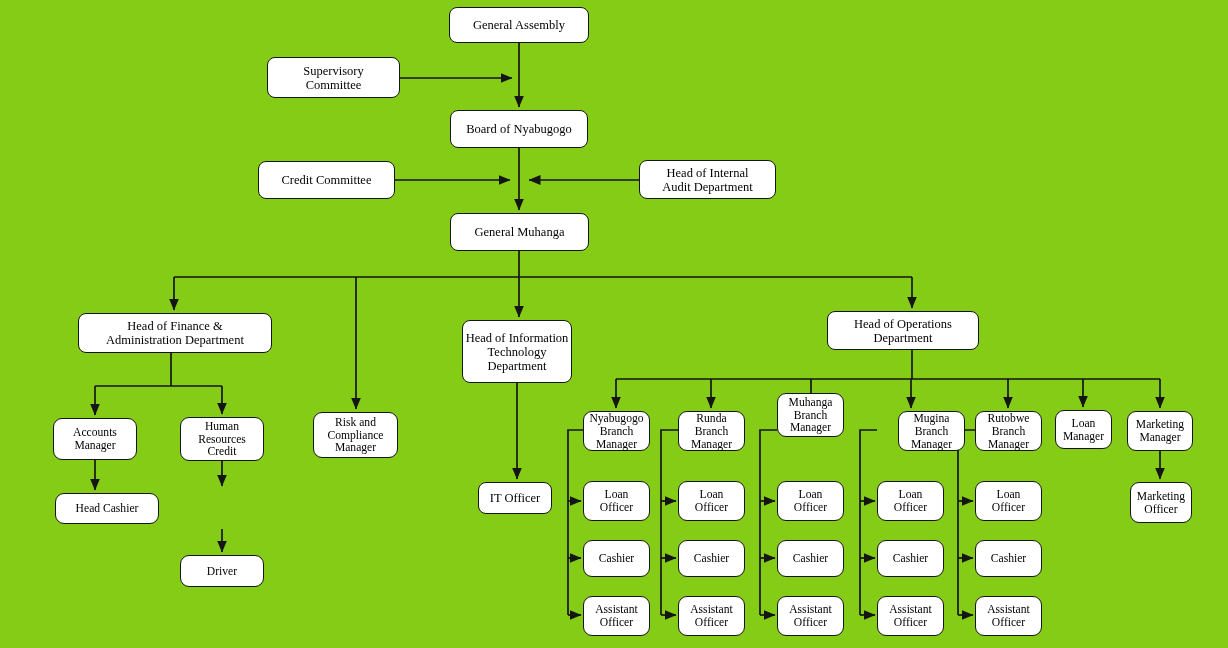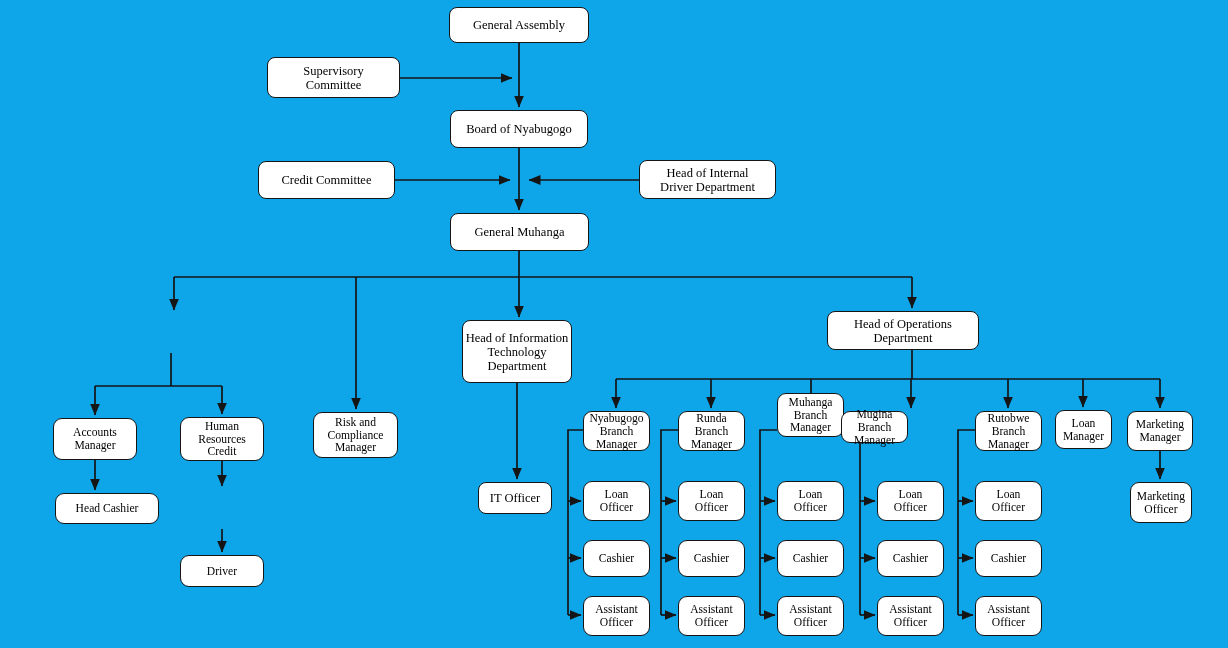--- a/index.html
+++ b/index.html
@@ -1,20 +1,20 @@
 <!DOCTYPE html>
 <html><head>
 <meta charset="utf-8">
 <style>
   html, body { margin: 0; padding: 0; background: #ffffff; }
   .canvas {
     position: relative;
     width: 1228px;
     height: 648px;
-    background: #0ea5e9;
+    background: #84cc16;
     font-family: "Liberation Serif", "DejaVu Serif", serif;
     overflow: hidden;
   }
   svg.connectors {
     position: absolute;
     left: 0; top: 0;
     width: 1228px; height: 648px;
     z-index: 1;
   }
   .node {
@@ -105,23 +105,25 @@
       <line x1="958" y1="615" x2="973" y2="615" marker-end="url(#ah)"></line>
     </g>
   </svg>
 
   <div class="node" style="left:449px;top:7px;width:140px;height:36px">General Assembly</div>
   <div class="node" style="left:267px;top:57px;width:133px;height:41px">Supervisory
 Committee</div>
   <div class="node" style="left:450px;top:110px;width:138px;height:38px">Board of Nyabugogo</div>
   <div class="node" style="left:258px;top:161px;width:137px;height:38px">Credit Committee</div>
   <div class="node" style="left:639px;top:160px;width:137px;height:39px">Head of Internal
-Driver Department</div>
+Audit Department</div>
   <div class="node" style="left:450px;top:213px;width:139px;height:38px">General Muhanga</div>
 
+  <div class="node" style="left:78px;top:313px;width:194px;height:40px">Head of Finance &amp;
+Administration Department</div>
   <div class="node" style="left:462px;top:320px;width:110px;height:63px">Head of Information
 Technology
 Department</div>
   <div class="node" style="left:827px;top:311px;width:152px;height:39px">Head of Operations
 Department</div>
 
   <div class="node sm" style="left:53px;top:418px;width:84px;height:42px">Accounts
 Manager</div>
   <div class="node sm" style="left:180px;top:417px;width:84px;height:44px">Human
 Resources
@@ -154,21 +156,21 @@
 
   <div class="node sm" style="left:777px;top:393px;width:67px;height:44px">Muhanga
 Branch
 Manager</div>
   <div class="node sm" style="left:777px;top:481px;width:67px;height:40px">Loan
 Officer</div>
   <div class="node sm" style="left:777px;top:540px;width:67px;height:37px">Cashier</div>
   <div class="node sm" style="left:777px;top:596px;width:67px;height:40px">Assistant
 Officer</div>
 
-  <div class="node sm" style="left:841px;top:411px;width:67px;height:32px">Mugina
+  <div class="node sm" style="left:898px;top:411px;width:67px;height:40px">Mugina
 Branch
 Manager</div>
   <div class="node sm" style="left:877px;top:481px;width:67px;height:40px">Loan
 Officer</div>
   <div class="node sm" style="left:877px;top:540px;width:67px;height:37px">Cashier</div>
   <div class="node sm" style="left:877px;top:596px;width:67px;height:40px">Assistant
 Officer</div>
 
   <div class="node sm" style="left:975px;top:411px;width:67px;height:40px">Rutobwe
 Branch

